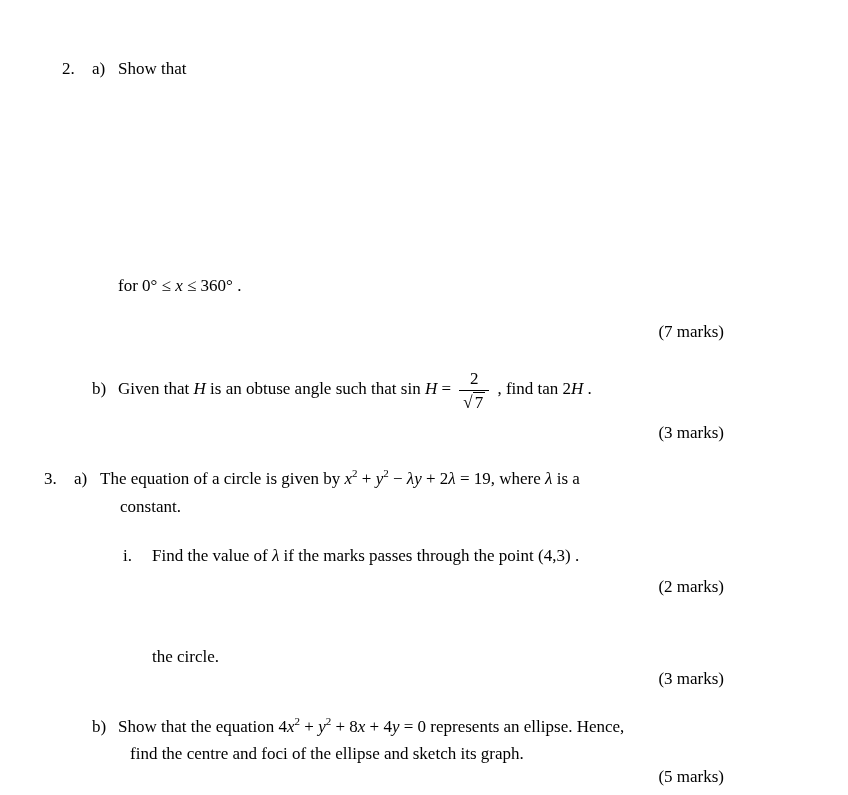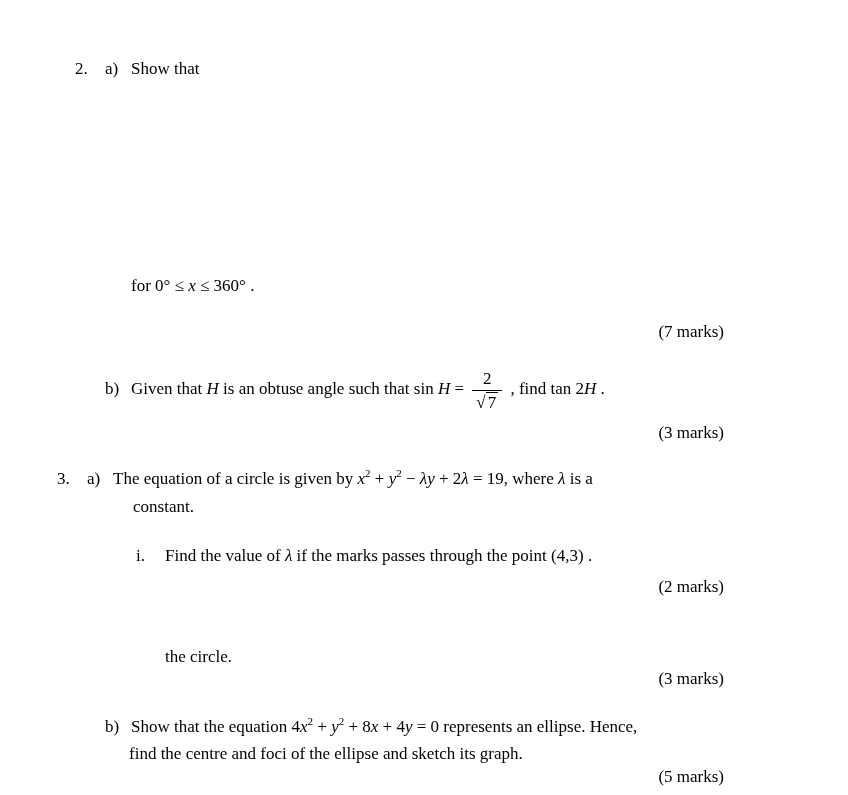--- a/index.html
+++ b/index.html
@@ -6,21 +6,21 @@
   .page {
     position: relative;
     width: 848px;
     height: 795px;
     background: #ffffff;
     color: #000000;
     font-family: "Liberation Serif", "DejaVu Serif", serif;
     font-size: 17px;
     overflow: hidden;
   }
-  .line { position: absolute; white-space: nowrap; line-height: 1.25; margin-left: 13px; }
+  .line { position: absolute; white-space: nowrap; line-height: 1.25; }
   .center { left: 0; width: 100%; text-align: center; }
   .marks { right: 124px; }
   .qnum   { display: inline-block; width: 30px; }
   .qletter{ display: inline-block; width: 26px; }
   .ilabel { display: inline-block; width: 29px; }
   .mi { font-style: italic; }
   sup { font-size: 11px; line-height: 0; }
   .frac {
     display: inline-flex;
     flex-direction: column;
@@ -78,17 +78,17 @@
 
 
   <div class="line" style="top:646px;left:152px">the circle.</div>
 
   <div class="line marks" style="top:668px">(3 marks)</div>
 
   <div class="line" style="top:716px;left:92px">
     <span class="qletter">b)</span><span><span>Show that the equation 4</span><span class="mi">x</span><sup>2</sup><span> + </span><span class="mi">y</span><sup>2</sup><span> + 8</span><span class="mi">x</span><span> + 4</span><span class="mi">y</span><span> = 0 represents an ellipse. Hence,</span></span>
   </div>
 
-  <div class="line" style="top:743px;left:116px">find the centre and foci of the ellipse and sketch its graph.</div>
+  <div class="line" style="top:743px;left:130px">find the centre and foci of the ellipse and sketch its graph.</div>
 
   <div class="line marks" style="top:766px">(5 marks)</div>
 
 </div>
 
 </body></html>

